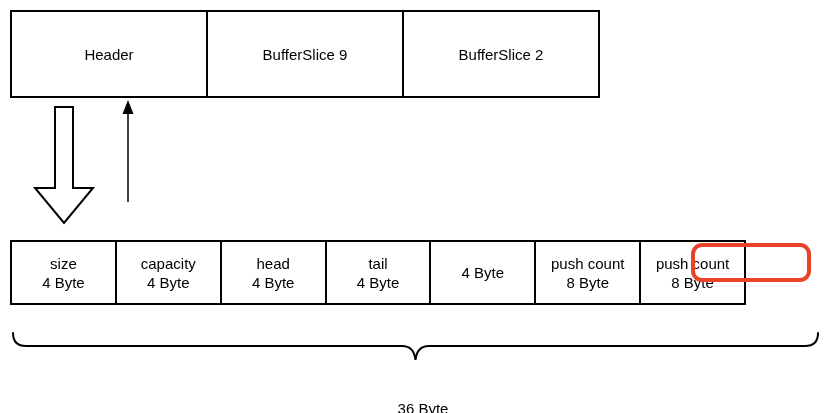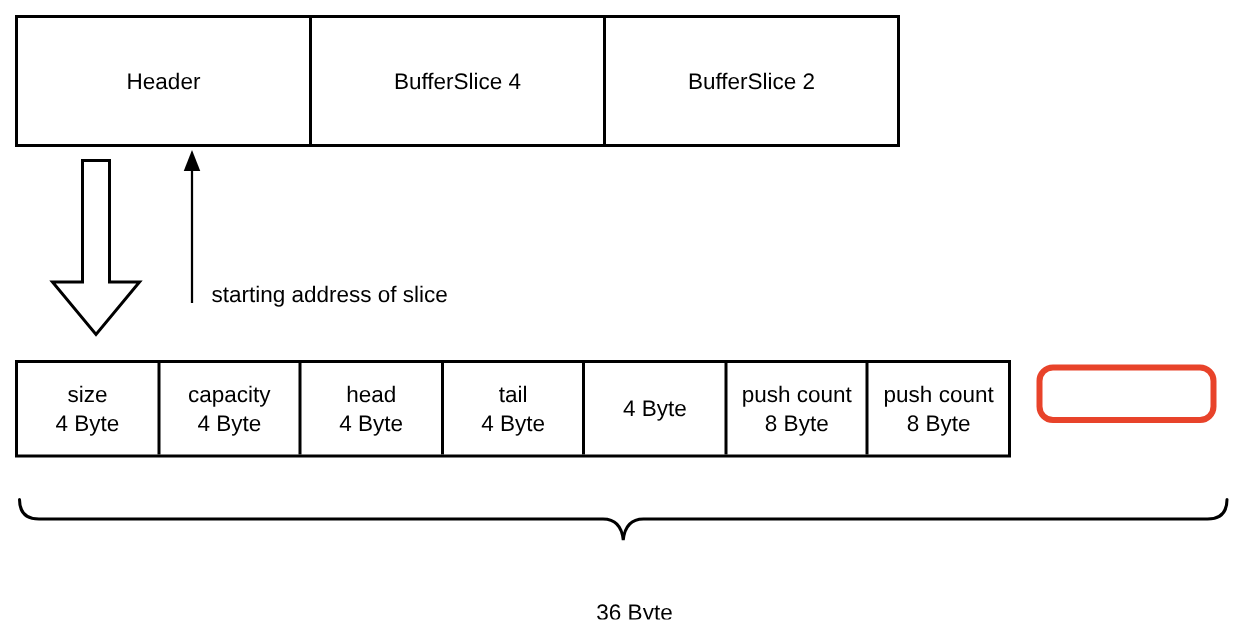--- a/index.html
+++ b/index.html
@@ -64,21 +64,21 @@
     top: 189px;
     font-size: 15px;
     line-height: 15px;
     white-space: nowrap;
   }
   
   .bottom-row {
     position: absolute;
     left: 10px;
     top: 240px;
-    width: 664px;
+    width: 736px;
     height: 65px;
     display: flex;
     border: 2px solid #000;
     box-sizing: border-box;
     background: #fff;
   }
   .bottom-row .cell {
     flex: 1 1 0;
     border-right: 2px solid #000;
     display: flex;
@@ -123,34 +123,33 @@
     margin-top: 19px;
   }
 </style>
 </head>
 <body>
 
 <div class="stage">
 
   <div class="top-row">
     <div class="cell">Header</div>
-    <div class="cell">BufferSlice 4</div>
+    <div class="cell">BufferSlice 9</div>
     <div class="cell">BufferSlice 2</div>
   </div>
 
   <svg class="block-arrow-svg" viewBox="0 0 70 130" xmlns="http://www.w3.org/2000/svg">
     <path d="M25 8 H43 V89 H63 L34 124 L5 89 H25 Z" fill="#ffffff" stroke="#000000" stroke-width="2" stroke-linejoin="miter"></path>
   </svg>
 
   <svg class="up-arrow-svg" viewBox="0 0 20 110" xmlns="http://www.w3.org/2000/svg">
     <line x1="10" y1="104" x2="10" y2="14" stroke="#000000" stroke-width="1.5"></line>
     <path d="M10 2 L15.5 16 L4.5 16 Z" fill="#000000"></path>
   </svg>
 
-  <div class="arrow-label">starting address of slice</div>
 
   <div class="bottom-row">
     <div class="cell">
       <span>size</span>
       <span>4 Byte</span>
     </div>
     <div class="cell">
       <span>capacity</span>
       <span>4 Byte</span>
     </div>

